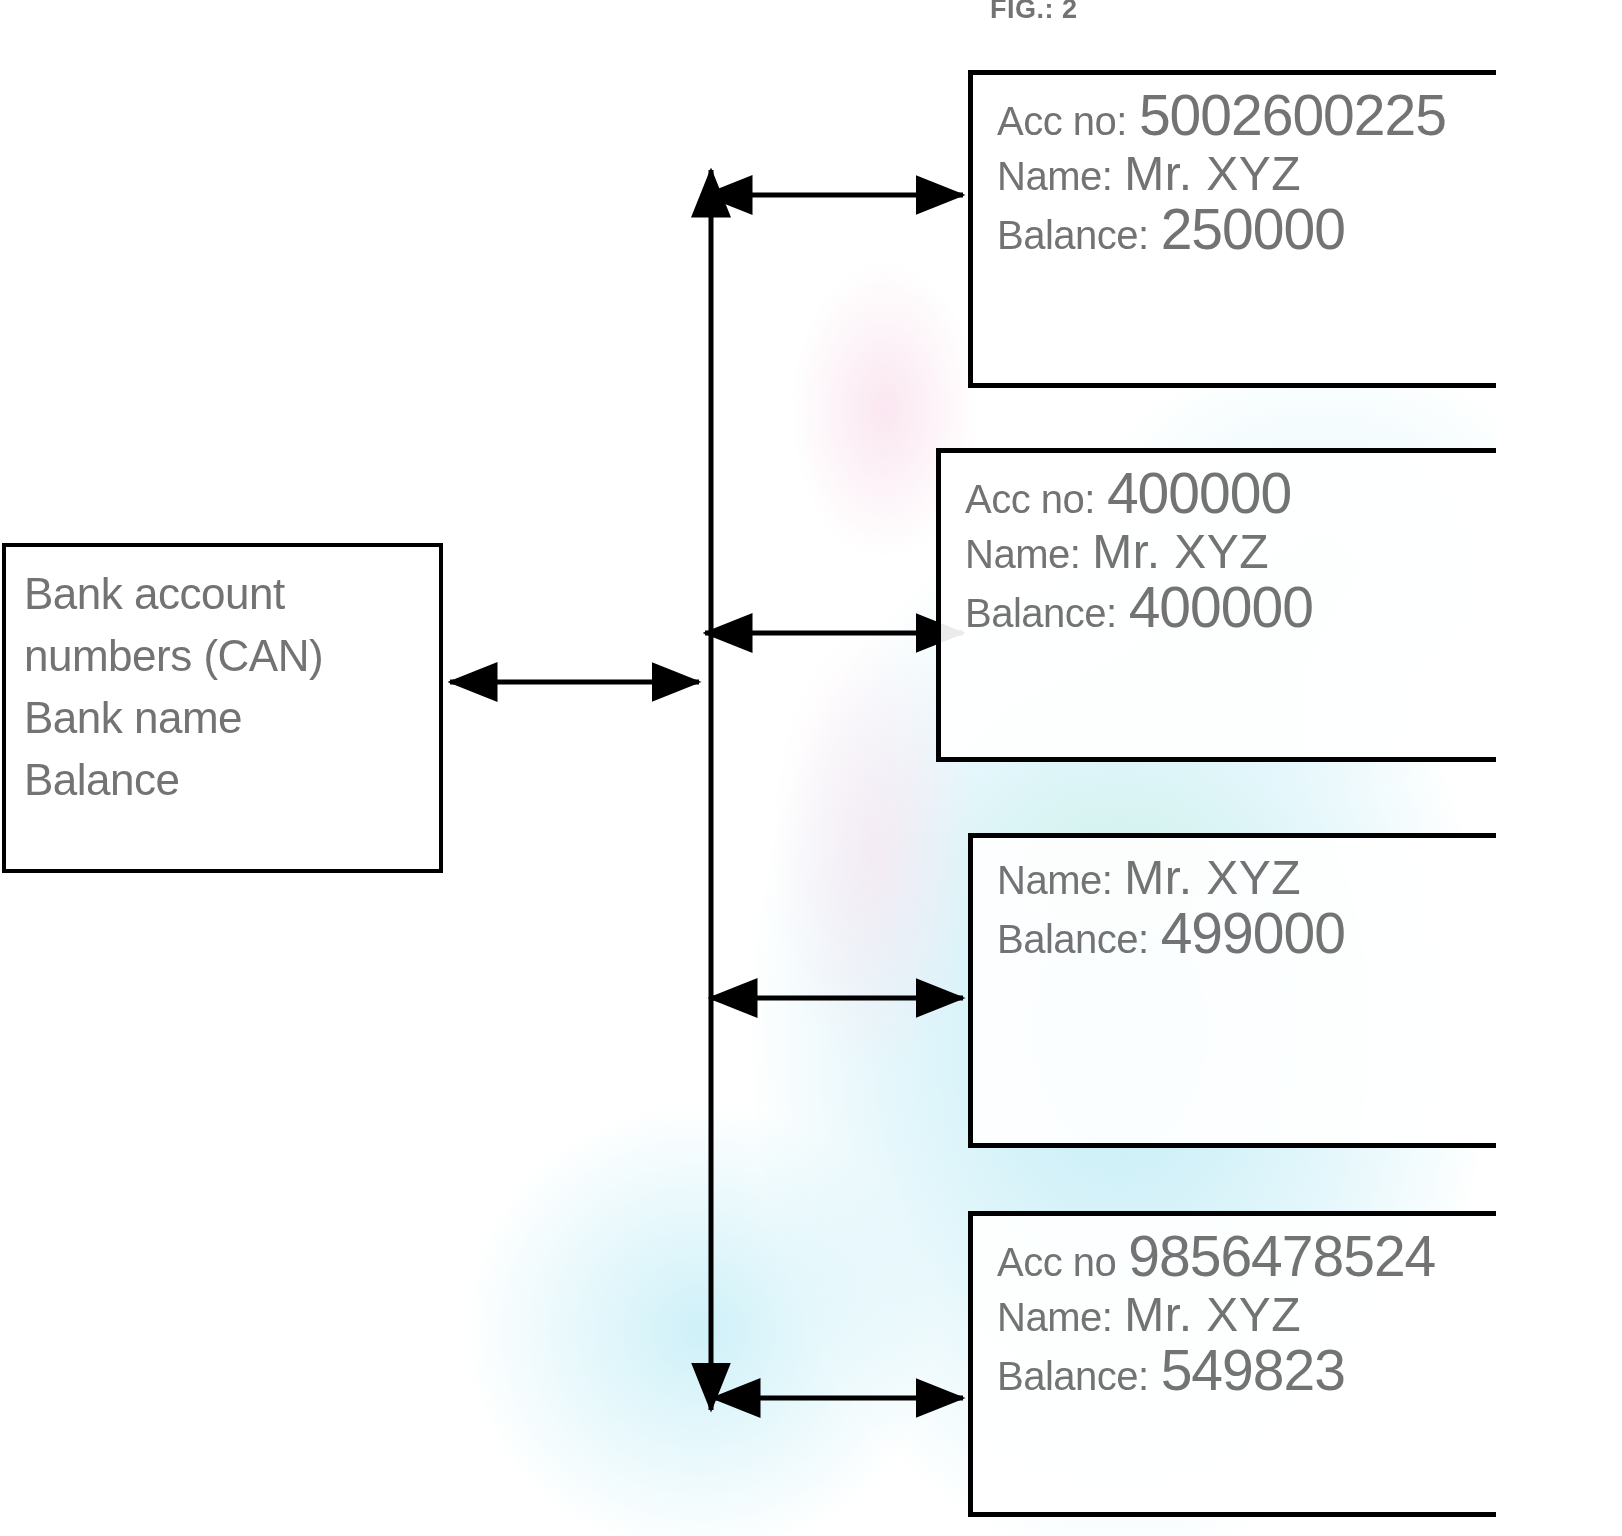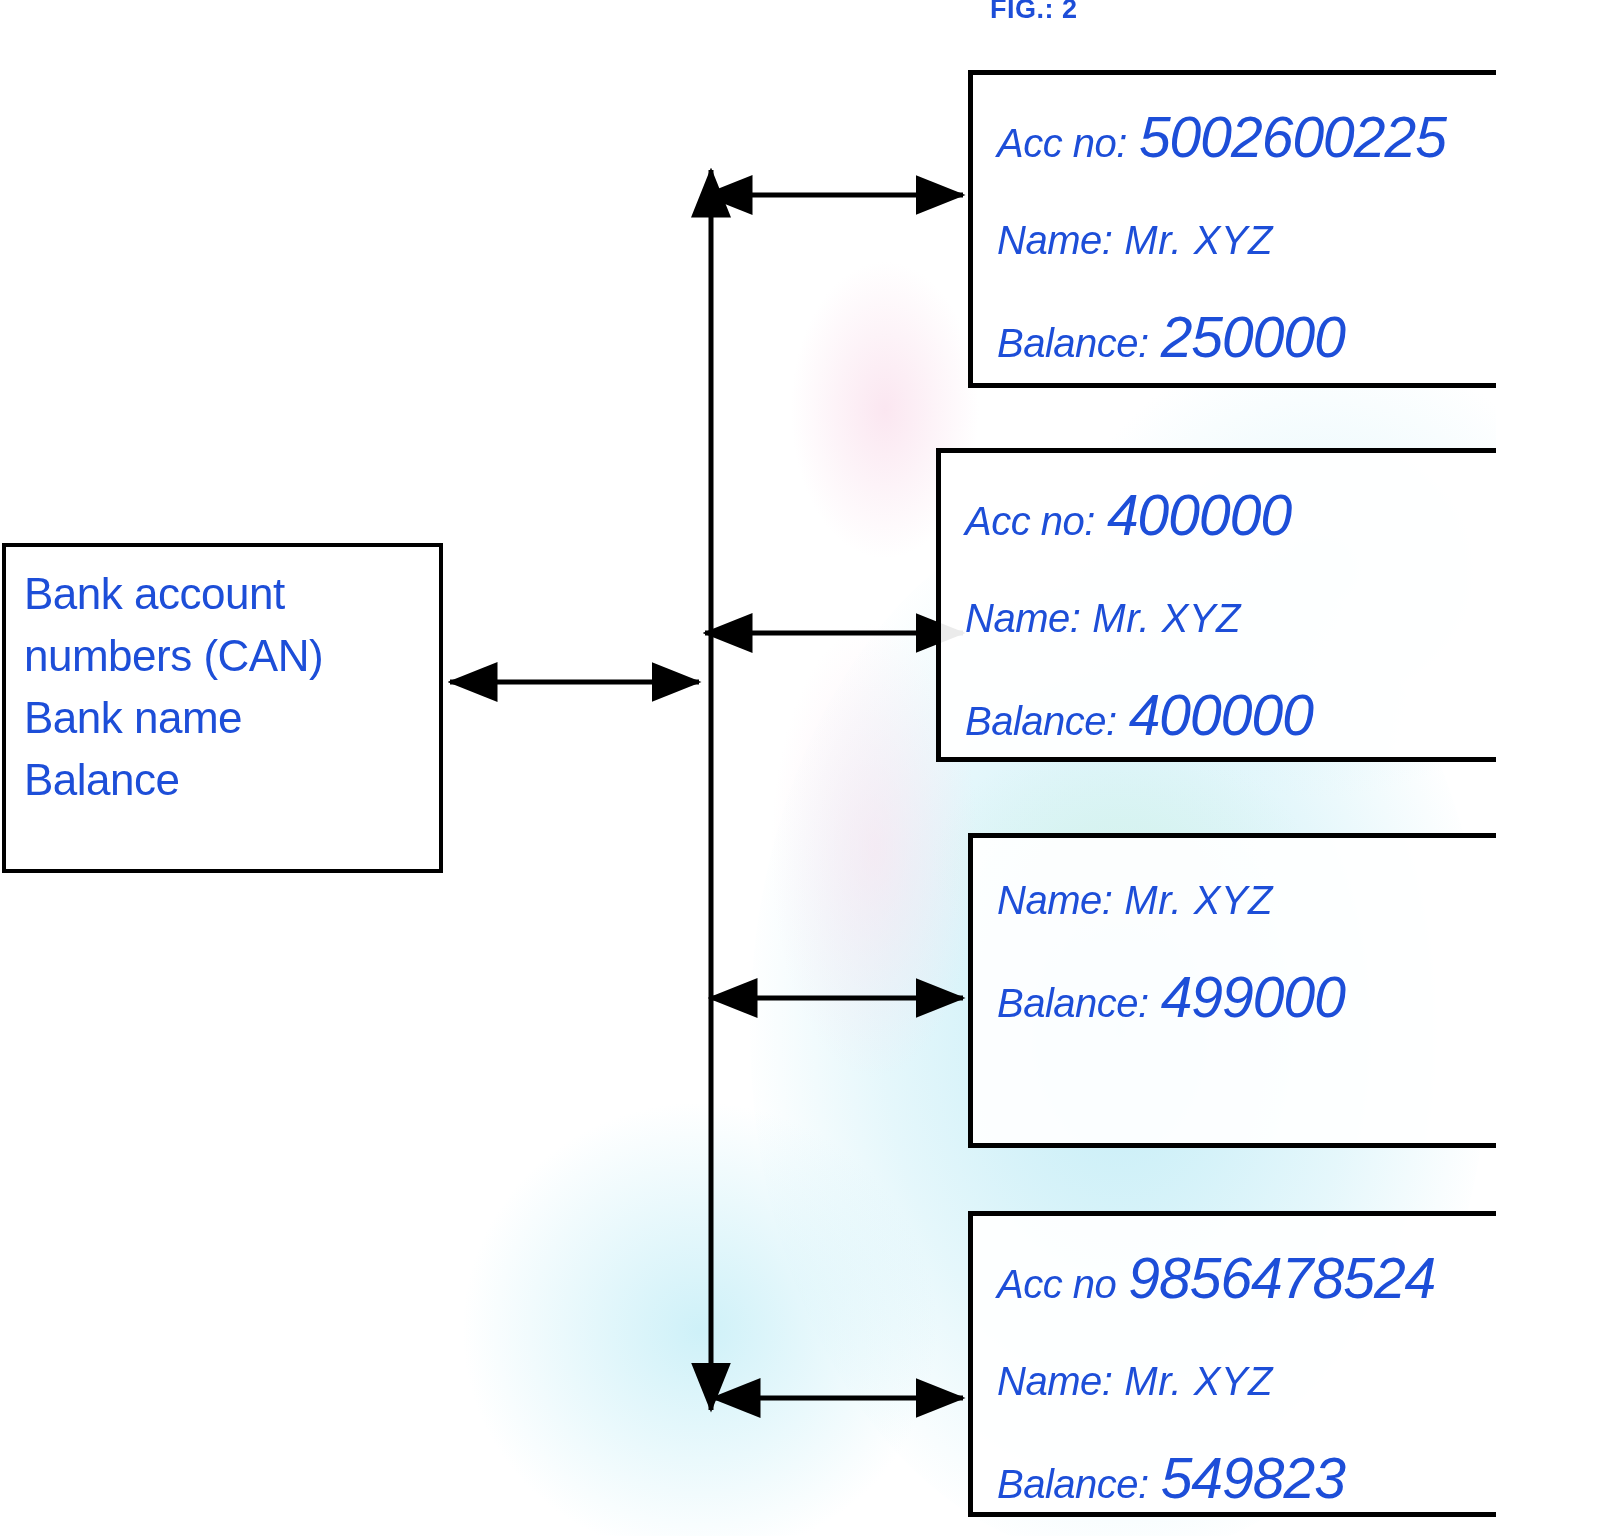--- a/index.html
+++ b/index.html
@@ -3,21 +3,21 @@
 <meta charset="utf-8">
 <style>
   html, body { margin: 0; padding: 0; background: #ffffff; }
   #canvas {
     position: relative;
     width: 1496px;
     height: 1536px;
     background: #ffffff;
     overflow: hidden;
     font-family: "Liberation Sans", sans-serif;
-    color: #1d4ed8;
+    color: #737373;
   }
   
   .wash { position: absolute; border-radius: 50%; pointer-events: none; }
   .wash-cyan-main  { left: 750px; top: 500px;  width: 740px; height: 1060px;
     background: radial-gradient(ellipse at center, rgba(180,232,244,0.80) 0%, rgba(180,232,244,0.35) 45%, rgba(180,232,244,0) 72%); }
   .wash-cyan-bottom{ left: 460px; top: 1100px; width: 480px; height: 460px;
     background: radial-gradient(ellipse at center, rgba(190,236,246,0.75) 0%, rgba(190,236,246,0) 70%); }
   .wash-cyan-top   { left: 1060px; top: 340px; width: 520px; height: 460px;
     background: radial-gradient(ellipse at center, rgba(205,240,248,0.55) 0%, rgba(205,240,248,0) 70%); }
   .wash-pink-1     { left: 790px; top: 260px;  width: 190px; height: 300px;
@@ -51,24 +51,24 @@
     font-size: 44px;
     line-height: 62px;
     letter-spacing: -0.5px;
     white-space: nowrap;
   }
   .account-box { padding: 18px 10px 0 24px; }
   #acct-box-1 { left: 968px; top: 70px;   width: 633px; height: 318px; }
   #acct-box-2 { left: 936px; top: 448px;  width: 640px; height: 314px; }
   #acct-box-3 { left: 968px; top: 833px;  width: 647px; height: 315px; }
   #acct-box-4 { left: 968px; top: 1211px; width: 647px; height: 306px; }
-  .acct-line { line-height: 88px; white-space: nowrap; font-style: italic; }
+  .acct-line { line-height: 44px; white-space: nowrap; }
   .lbl { font-size: 40px; letter-spacing: -0.5px; margin-right: 12px; }
   .val-big { font-size: 57px; letter-spacing: -1px; }
-  .val-reg { font-size: 40px; letter-spacing: 0.5px; }
+  .val-reg { font-size: 48px; letter-spacing: 0.5px; }
 
   #connectors {
     position: absolute;
     left: 0; top: 0;
     width: 1622px; height: 1536px;
     z-index: 2;
   }
   #connectors line { stroke: #000; stroke-width: 5; }
 </style>
 </head>

